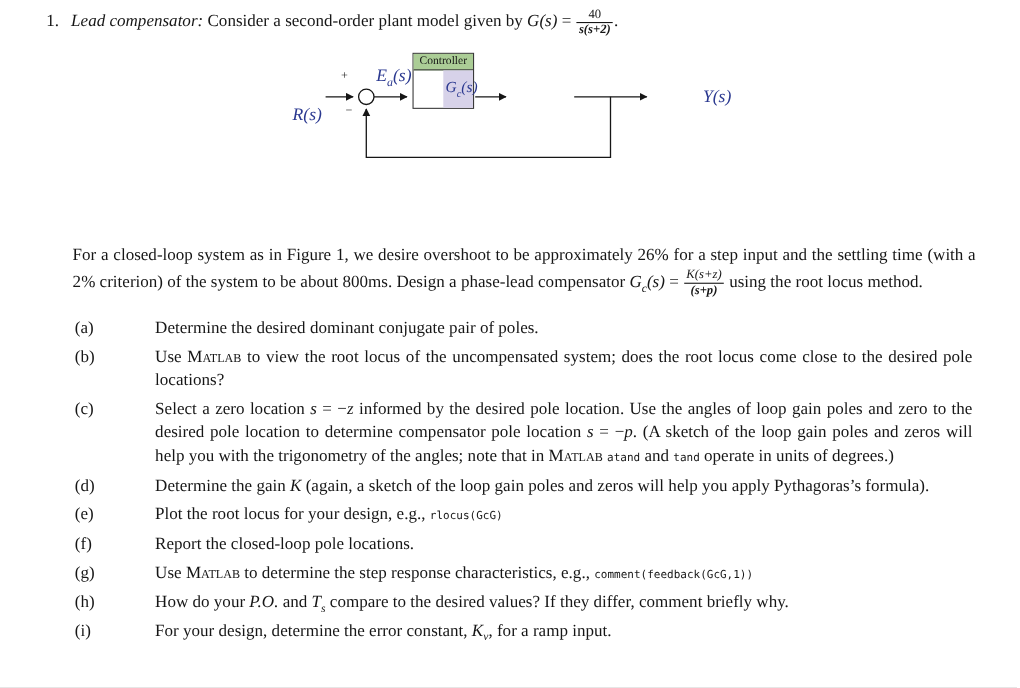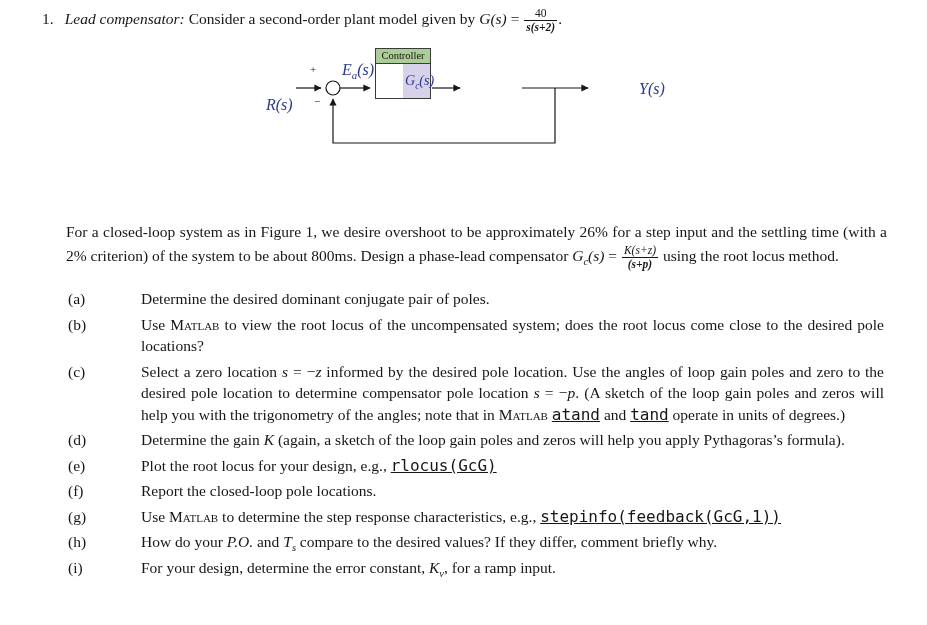--- a/index.html
+++ b/index.html
@@ -8,21 +8,21 @@
   }
   *{ box-sizing:border-box; }
   body{ margin:0; background:#9a9a9a; }
   .page{
     position:relative; width:927px; height:625px; background:var(--page-bg);
     color:var(--text); font-family:"Liberation Serif","DejaVu Serif",serif;
     font-size:15.5px; overflow:hidden; margin:0 auto;
   }
   .i{ font-style:italic; }
   .sc{ font-variant:small-caps; }
-  .code{ font-family:"DejaVu Sans Mono","Liberation Mono",monospace; font-size:16px;text-decoration:underline; }
+  .code{ font-family:"DejaVu Sans Mono","Liberation Mono",monospace; font-size:10px; }
   sub{ font-size:0.68em; line-height:0; }
   .frac{ display:inline-block; vertical-align:middle; text-align:center;
          font-size:11.5px; line-height:1.15; padding:0 1px; }
   .frac .num{ display:block; padding:0 2px; }
   .frac .den{ display:block; border-top:1px solid var(--text); padding:0 2px;font-weight:bold; }
 
   .heading{ position:absolute; left:42px; top:7px; width:842px; }
   .pnum{ margin-right:11px; }
 
   .diagram{ position:absolute; left:258px; top:46px; width:380px; height:105px; }
@@ -111,21 +111,21 @@
     <div class="item">
       <span class="lbl">(e)</span>
       <span class="txt">Plot the root locus for your design, e.g., <span class="code">rlocus(GcG)</span></span>
     </div>
     <div class="item">
       <span class="lbl">(f)</span>
       <span class="txt">Report the closed-loop pole locations.</span>
     </div>
     <div class="item">
       <span class="lbl">(g)</span>
-      <span class="txt">Use <span class="sc">Matlab</span> to determine the step response characteristics, e.g., <span class="code">stepinfo(feedback(GcG,1))</span></span>
+      <span class="txt">Use <span class="sc">Matlab</span> to determine the step response characteristics, e.g., <span class="code">comment(feedback(GcG,1))</span></span>
     </div>
     <div class="item">
       <span class="lbl">(h)</span>
       <span class="txt">How do your <span class="i">P.O.</span> and <span class="i">T</span><sub class="i">s</sub> compare to the desired values? If they differ, comment briefly why.</span>
     </div>
     <div class="item">
       <span class="lbl">(i)</span>
       <span class="txt">For your design, determine the error constant, <span class="i">K</span><sub class="i">v</sub>, for a ramp input.</span>
     </div>
   </div>

